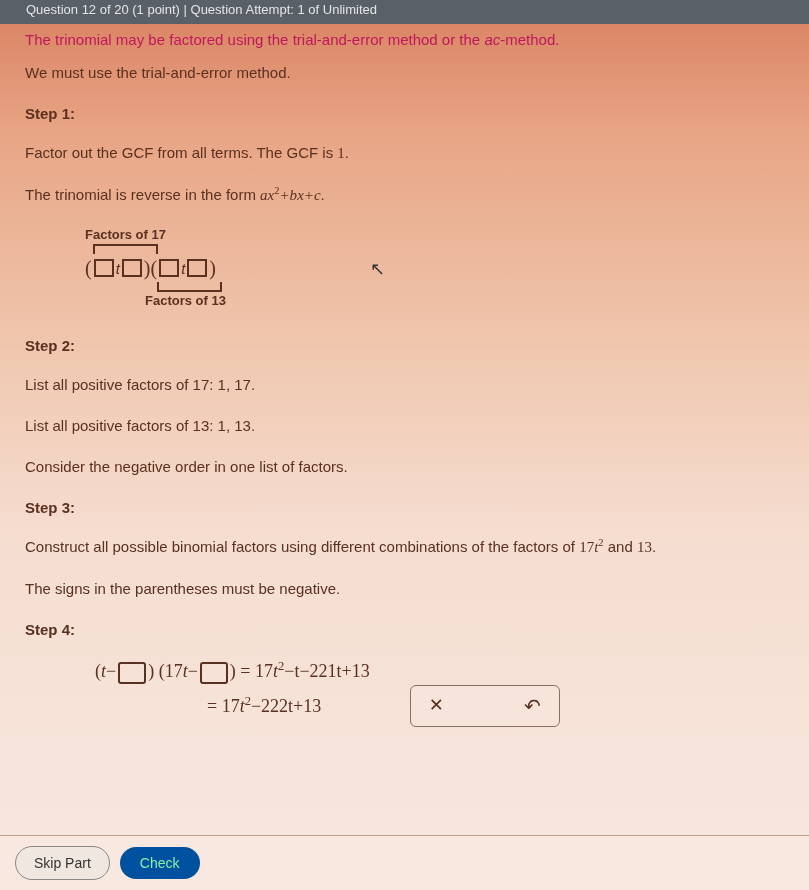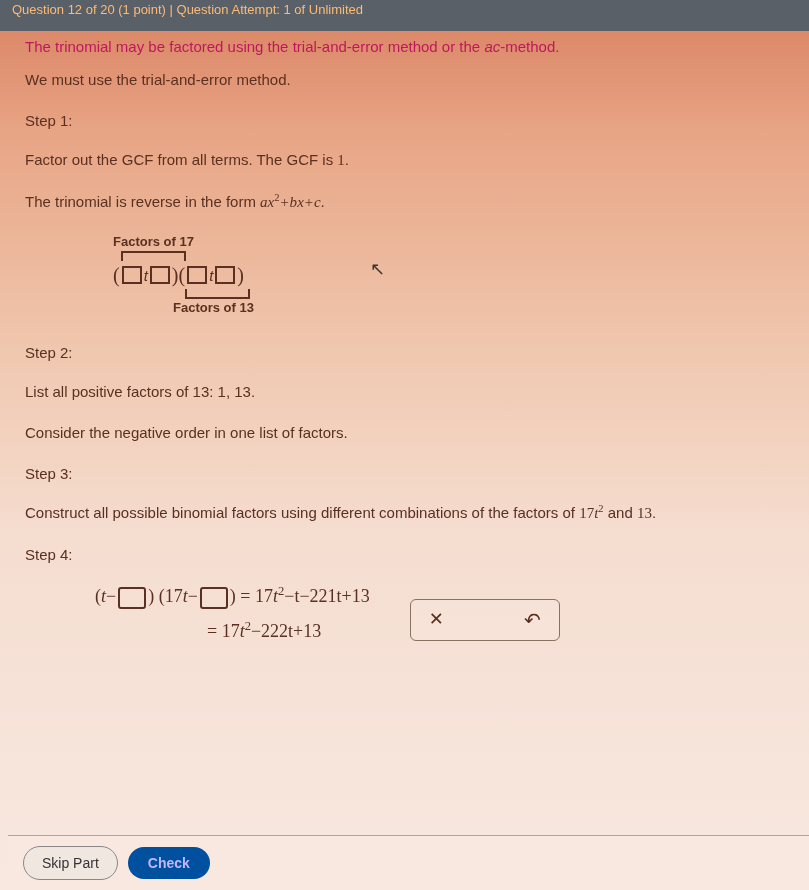--- a/index.html
+++ b/index.html
@@ -10,60 +10,60 @@
     body {
       font-family: Arial, sans-serif;
       background: linear-gradient(180deg, #d88060 0%, #e8a585 15%, #f0c8b0 40%, #f5ddd0 60%, #f8e8e0 100%);
       width: 809px;
       height: 890px;
       overflow: hidden;
       position: relative;
     }
     .header {
       background: #5a6068;
-      color: #fdba74;
-      padding: 2px 12px;
+      color: #e5e5e5;
+      padding: 2px 26px;
       font-size: 13px;
-      height: 31px;
+      height: 24px;
       overflow: hidden;
     }
     .content {
       padding: 5px 25px 0 25px;
       color: #5a3020;
       font-size: 15px;
       line-height: 1.4;
     }
     .intro {
       color: #be185d;
       font-style: normal;
       margin-bottom: 12px;
     }
     .ac-method {
       font-style: italic;
     }
     .para {
       margin-bottom: 20px;
     }
     .step-label {
-      font-weight: normal;
+      font-weight: bold;
       margin-bottom: 18px;
       display: block;
     }
     .math {
       font-family: 'Times New Roman', serif;
     }
     .math-var {
       font-style: italic;
     }
     .sup {
       font-size: 0.7em;
       vertical-align: super;
     }
     .factors-diagram {
-      margin: 15px 0 25px 88px;
+      margin: 15px 0 25px 60px;
     }
     .factors-label {
       font-size: 13px;
       font-weight: bold;
       color: #5a3020;
     }
     .bracket-line-top {
       border-top: 2px solid #5a3020;
       border-left: 2px solid #5a3020;
       border-right: 2px solid #5a3020;
@@ -95,21 +95,21 @@
     .paren {
       font-size: 20px;
       font-family: 'Times New Roman', serif;
     }
     .step3-spacing {
       margin-top: 8px;
     }
     .step4-work {
       margin: 15px 0 15px 70px;
       display: flex;
-      align-items: center;
+      align-items: flex-end;
       gap: 40px;
     }
     .equation-block {
       font-family: 'Times New Roman', serif;
       font-size: 18px;
     }
     .eq-line {
       margin-bottom: 8px;
     }
     .eq-line2 {
@@ -140,21 +140,21 @@
       font-size: 18px;
       color: #5a3020;
     }
     .undo-icon {
       font-size: 20px;
       color: #5a3020;
     }
     .bottom-bar {
       position: absolute;
       bottom: 0;
-      left: 8px;
+      left: 0;
       right: 0;
       padding: 10px 15px;
       background: rgba(248,232,224,0.9);
       border-top: 1px solid #c0a090;
       display: flex;
       gap: 10px;
       align-items: center;
     }
     .btn-skip {
       background: #f0e8e0;
@@ -164,22 +164,22 @@
       font-size: 14px;
       color: #333;
       cursor: pointer;
     }
     .btn-check {
       background: #0050a0;
       border: none;
       border-radius: 18px;
       padding: 8px 20px;
       font-size: 14px;
-      color: #c4b5fd;
-      font-weight: bold;
+      color: #86efac;
+      font-weight: normal;
       cursor: pointer;
     }
     .cursor {
       position: absolute;
       left: 370px;
       top: 258px;
       font-size: 18px;
       color: #333;
       pointer-events: none;
     }
@@ -221,27 +221,29 @@
         <span class="small-box"></span>
         <span class="math-var">t</span> 
         <span class="small-box"></span>
         <span class="paren">)</span>
     </div>
     <div class="bracket-line-bottom"></div>
     <div class="factors-label" style="margin-left:60px">Factors of 13</div>
   </div>
 
   <p class="step-label">Step 2:</p>
+  <p class="para">List all positive factors of 17: 1, 17.</p>
   <p class="para">List all positive factors of 13: 1, 13.</p>
   <p class="para">Consider the negative order in one list of factors.</p>
 
   <p class="step-label step3-spacing">Step 3:</p>
   <p class="para">
     <span>Construct all possible binomial factors using different combinations of the factors of </span><span class="math"><span>17</span><span class="math-var">t</span><span class="sup">2</span></span><span> and </span><span class="math">13</span><span>.</span>
   </p>
+  <p class="para">The signs in the parentheses must be negative.</p>
 
   <p class="step-label">Step 4:</p>
 
   <div class="step4-work">
     <div class="equation-block">
       <div class="eq-line">
         <span>(</span><span class="math-var">t</span><span>−</span><span class="big-box"></span><span>) (17</span><span class="math-var">t</span><span>−</span><span class="big-box"></span><span>) </span><span>= 17</span><span class="math-var">t</span><span class="sup">2</span><span>−t−221t+13</span>
       </div>
       <div class="eq-line eq-line2">
         <span>= 17</span><span class="math-var">t</span><span class="sup">2</span><span>−222t+13</span>

